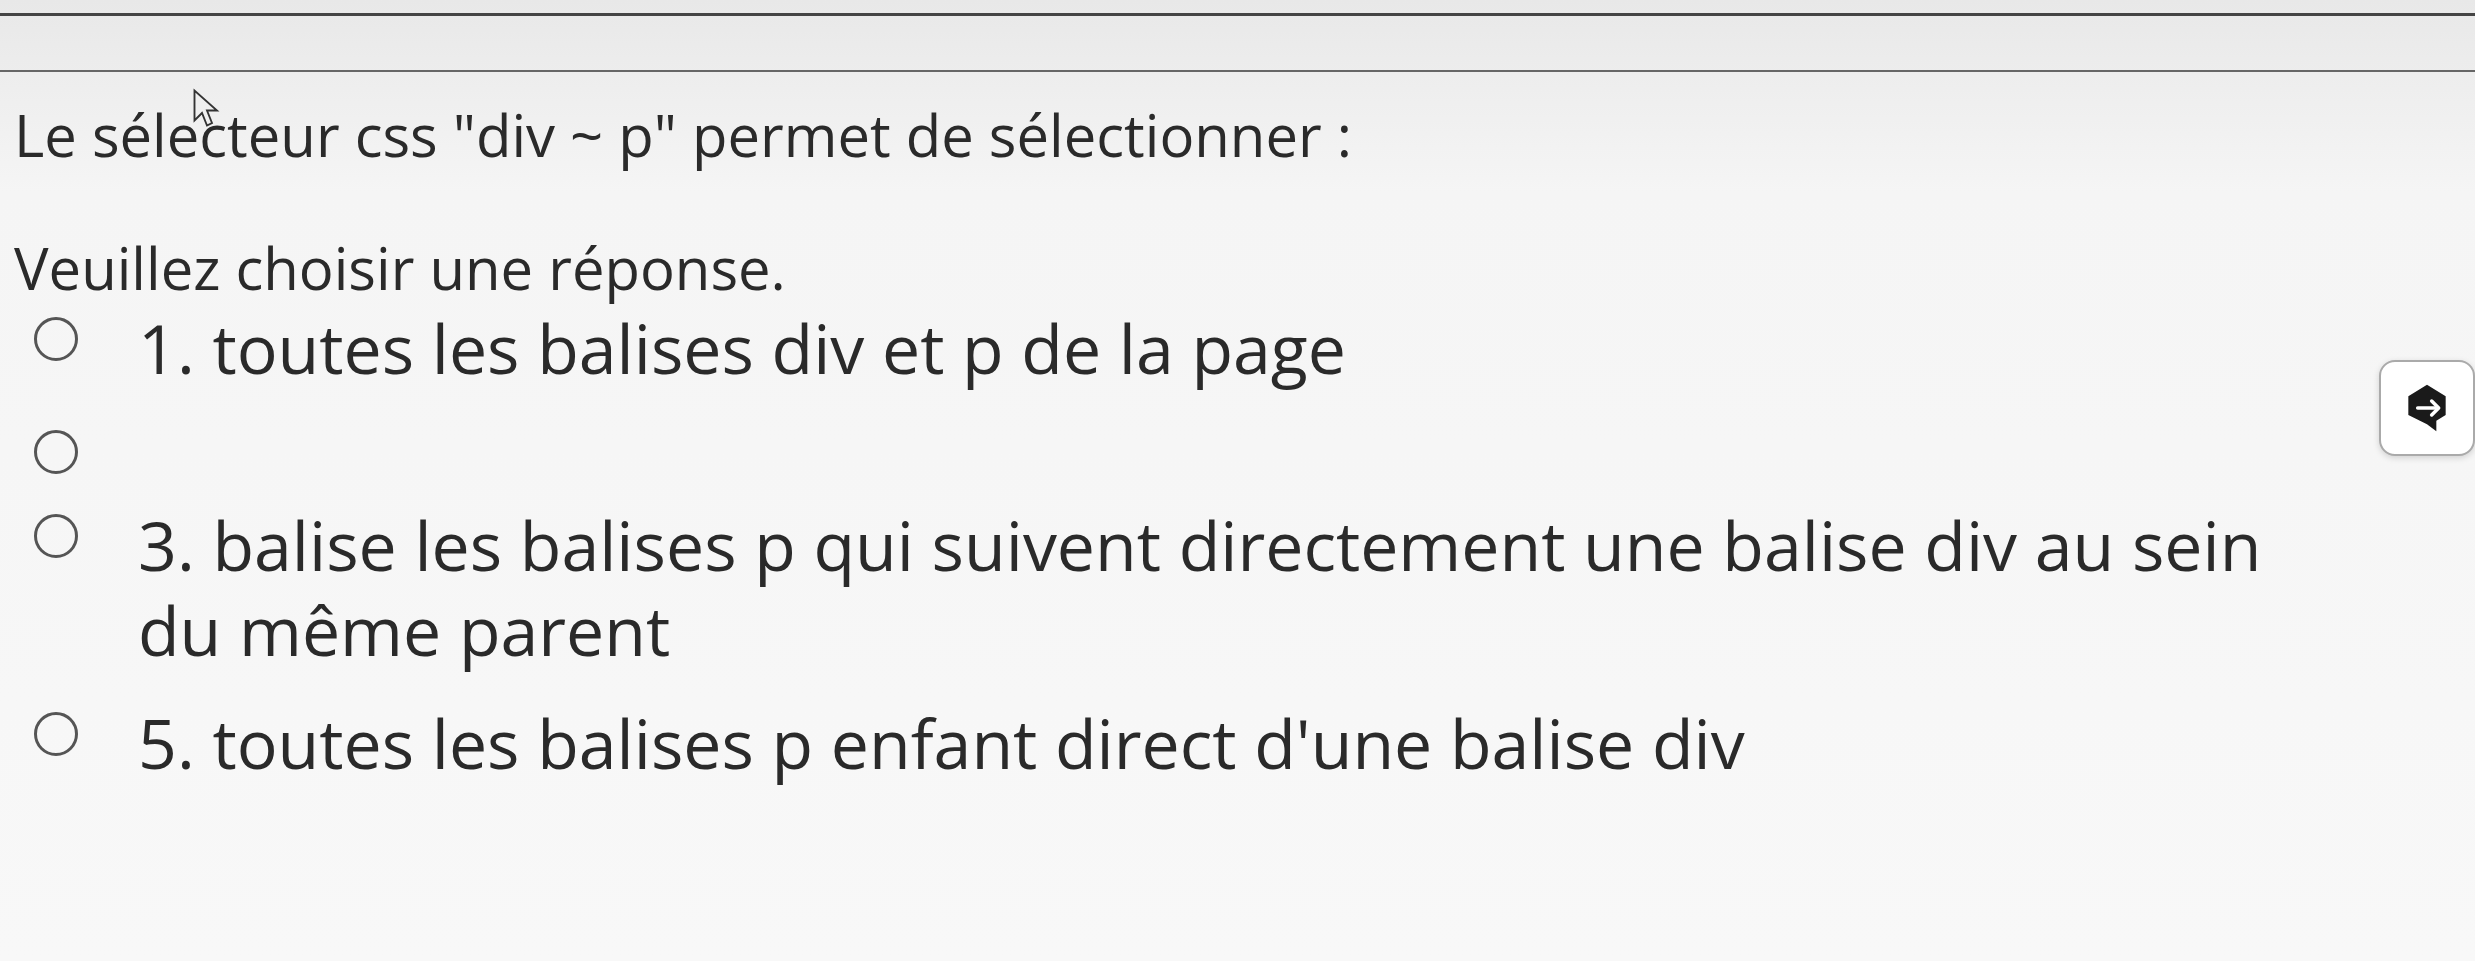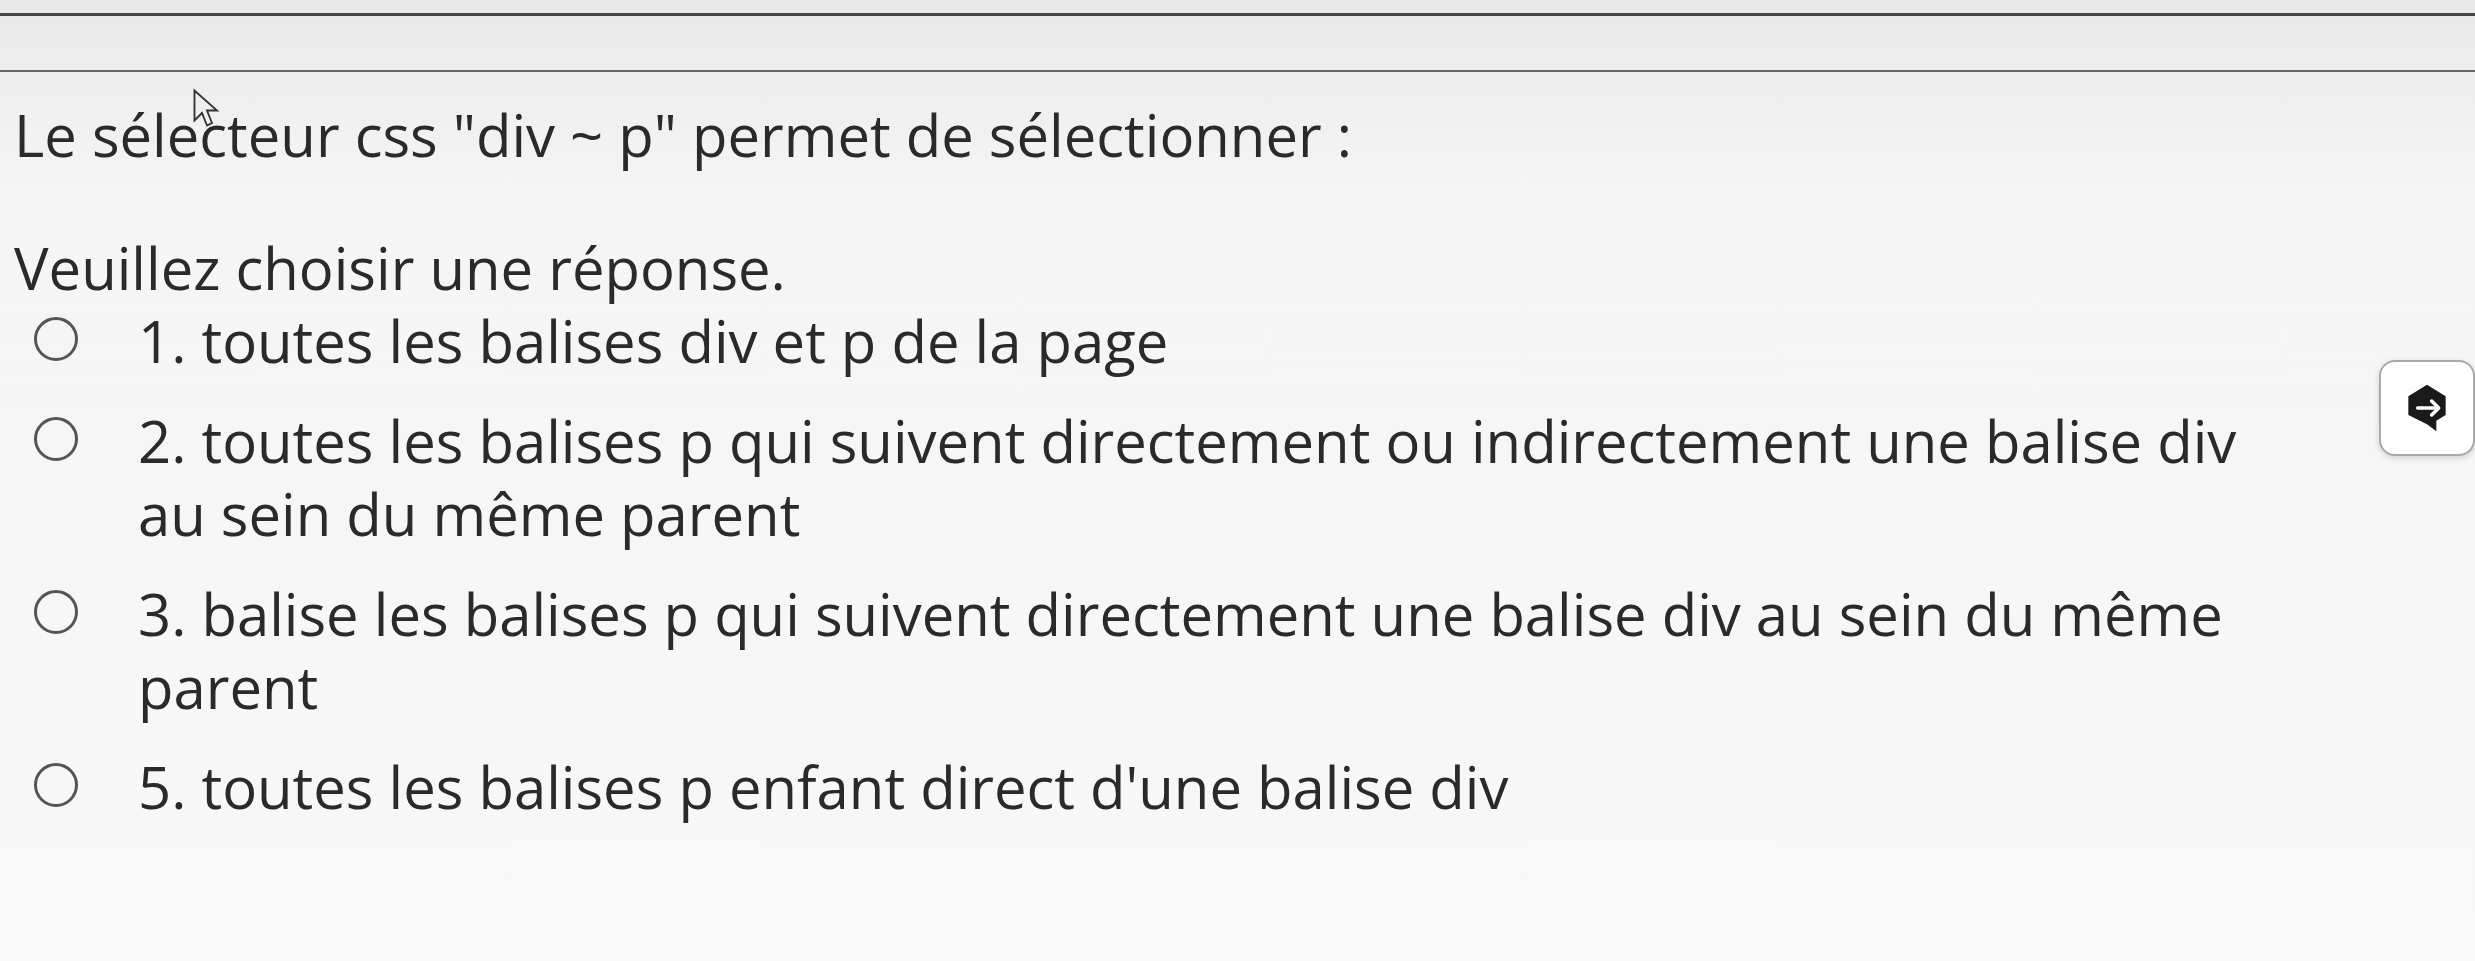--- a/index.html
+++ b/index.html
@@ -60,21 +60,21 @@
       width: 44px;
       height: 44px;
       border: 3px solid #555;
       border-radius: 50%;
       background: transparent;
       flex-shrink: 0;
       margin-top: 12px;
       cursor: pointer;
     }
     .option-text {
-      font-size: 58px;
+      font-size: 68px;
       color: #2a2a2a;
       font-weight: 400;
       line-height: 1.25;
       max-width: 2180px;
     }
     .cursor {
       position: absolute;
       top: 88px;
       left: 192px;
       width: 30px;
@@ -121,24 +121,20 @@
     <div class="option-row">
       <div class="radio-button"></div>
       <div class="option-text">
         <span>1.</span>
         <span>toutes les balises div et p de la page</span>
       </div>
     </div>
 
     <div class="option-row">
       <div class="radio-button"></div>
-      <div class="option-text">
-        <span>2.</span>
-        <span>toutes les balises p qui suivent directement ou indirectement une balise div au sein du même parent</span>
-      </div>
     </div>
 
     <div class="option-row">
       <div class="radio-button"></div>
       <div class="option-text">
         <span>3.</span>
         <span>balise les balises p qui suivent directement une balise div au sein du même parent</span>
       </div>
     </div>
 

